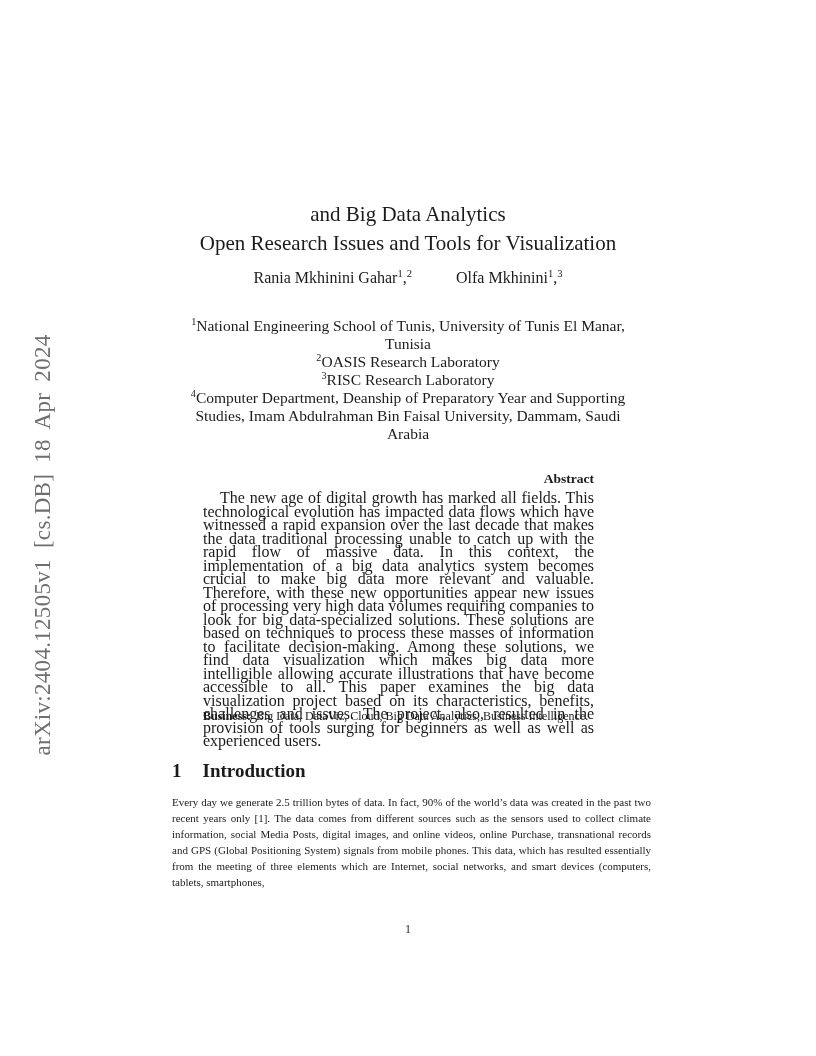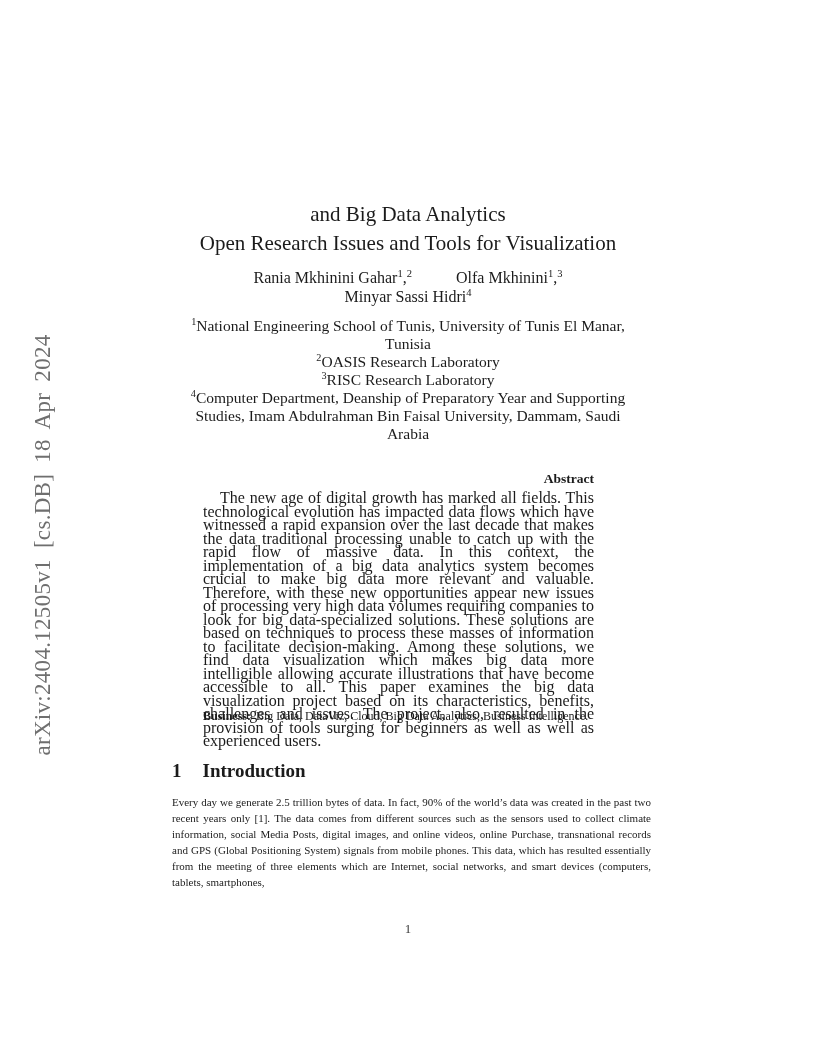--- a/index.html
+++ b/index.html
@@ -129,23 +129,20 @@
   <div class="title-block">
     <div class="title-line">and Big Data Analytics</div>
     <div class="title-line">Open Research Issues and Tools for Visualization</div>
   </div>
 
   <div class="authors-block">
     <div class="authors-row1">
       <span class="author"><span>Rania Mkhinini Gahar</span><sup>1</sup><span>,</span><sup>2</sup></span>
       <span class="author"><span>Olfa Mkhinini</span><sup>1</sup><span>,</span><sup>3</sup></span>
     </div>
-    <div class="authors-row2">
-      <span class="author"><span>Minyar Sassi Hidri</span><sup>4</sup></span>
-    </div>
   </div>
 
   <div class="affiliations">
     <div class="affil"><sup>1</sup><span>National Engineering School of Tunis, University of Tunis El Manar, Tunisia</span></div>
     <div class="affil"><sup>2</sup><span>OASIS Research Laboratory</span></div>
     <div class="affil"><sup>3</sup><span>RISC Research Laboratory</span></div>
     <div class="affil"><sup>4</sup><span>Computer Department, Deanship of Preparatory Year and Supporting Studies, Imam Abdulrahman Bin Faisal University, Dammam, Saudi Arabia</span></div>
   </div>
 
   <div class="abstract-heading">Abstract</div>

